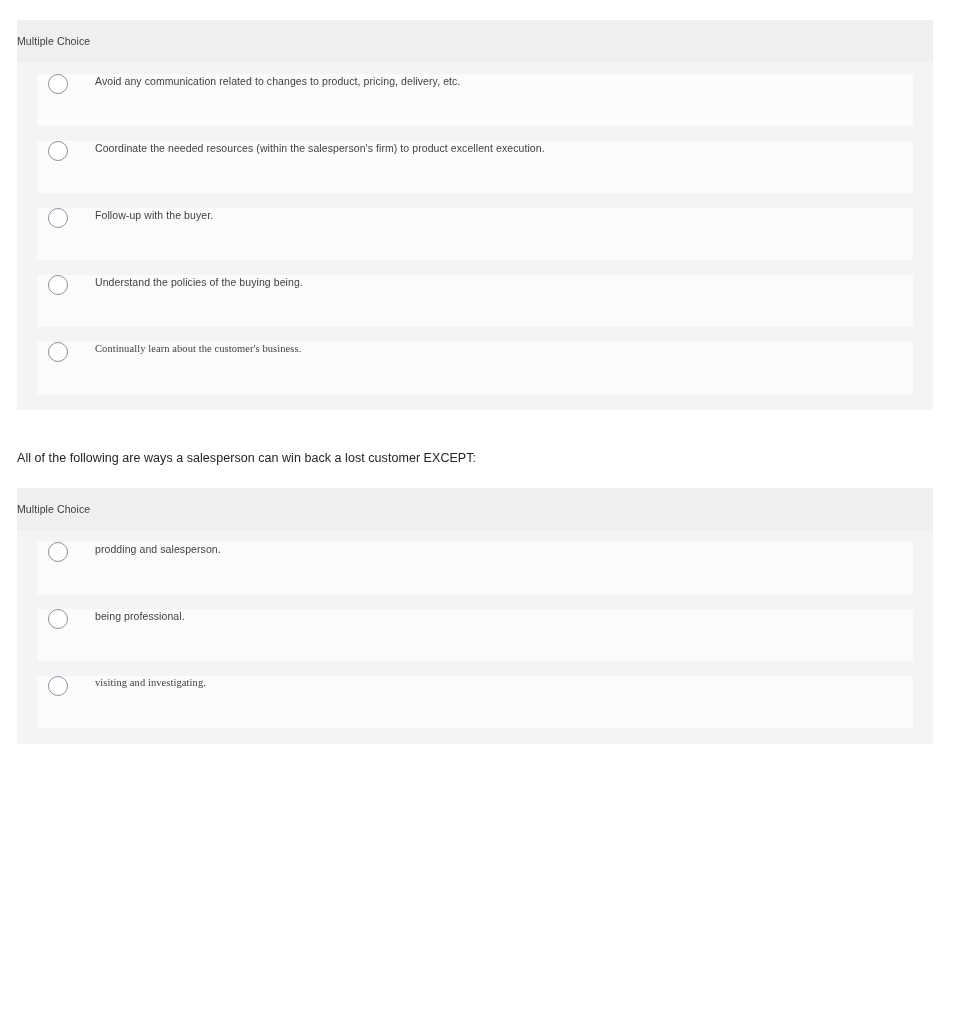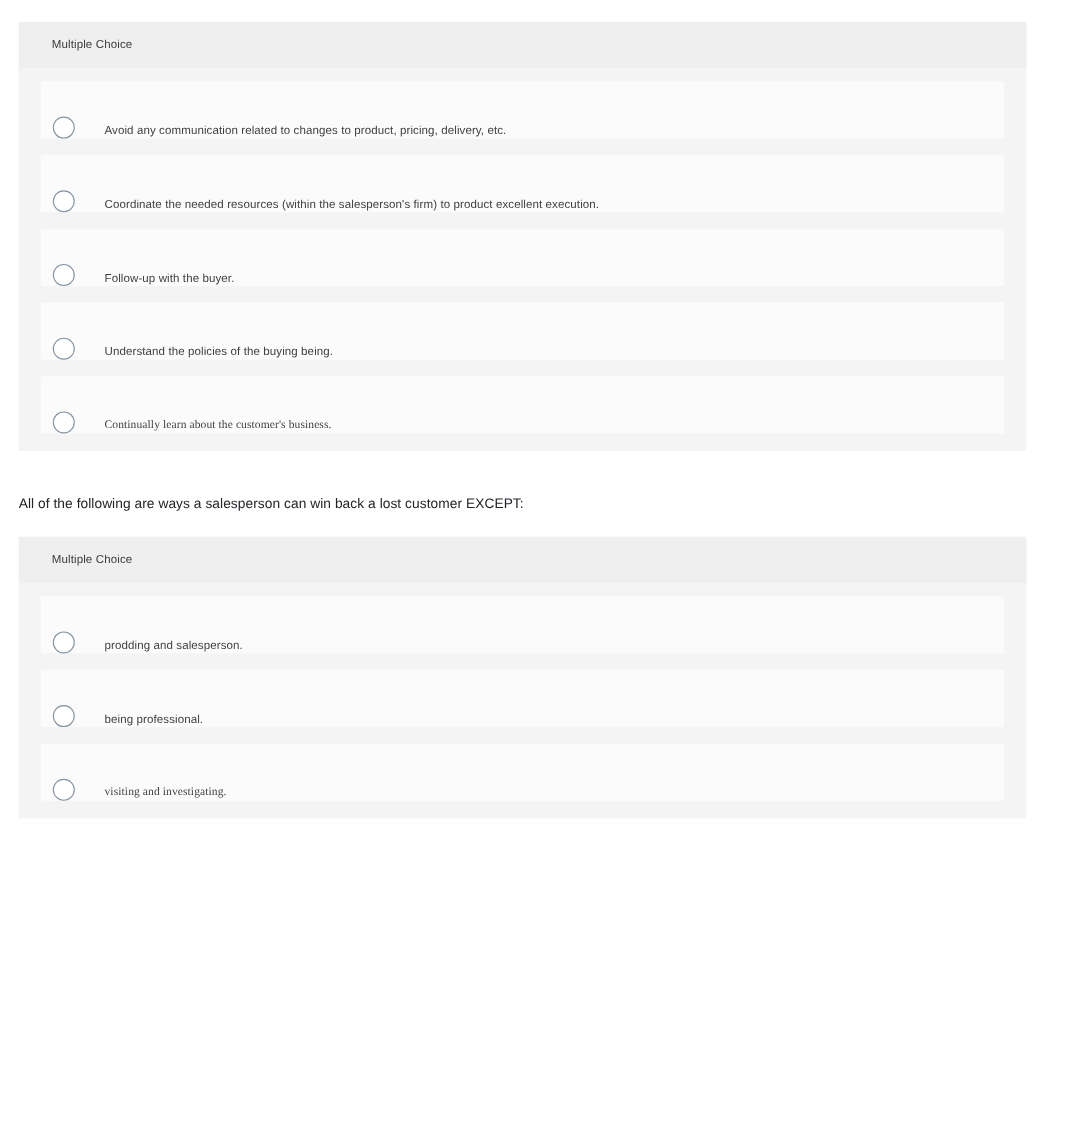--- a/index.html
+++ b/index.html
@@ -42,40 +42,39 @@
     width: 916px;
     background: #f4f4f4;
     box-sizing: border-box;
   }
 
   .mc-card-header {
     background: #efefef;
     height: 42px;
     display: flex;
     align-items: center;
-    padding-left: 30px;
     box-sizing: border-box;
   }
 
   .mc-card-header-label {
     font-size: 10.5px;
     color: #3c3c3c;
     letter-spacing: 0.1px;
   }
 
   .mc-options {
     padding: 12px 20px 16px 20px;
     box-sizing: border-box;
   }
 
   .mc-option {
     background: #fbfbfb;
     height: 52px;
     display: flex;
-    align-items: flex-end;
+    align-items: flex-start;
     padding-left: 11px;
     margin-bottom: 15px;
     box-sizing: border-box;
   }
   .mc-option:last-child {
     margin-bottom: 0;
     font-family: Liberation Serif, serif;
   }
 
   .radio {

